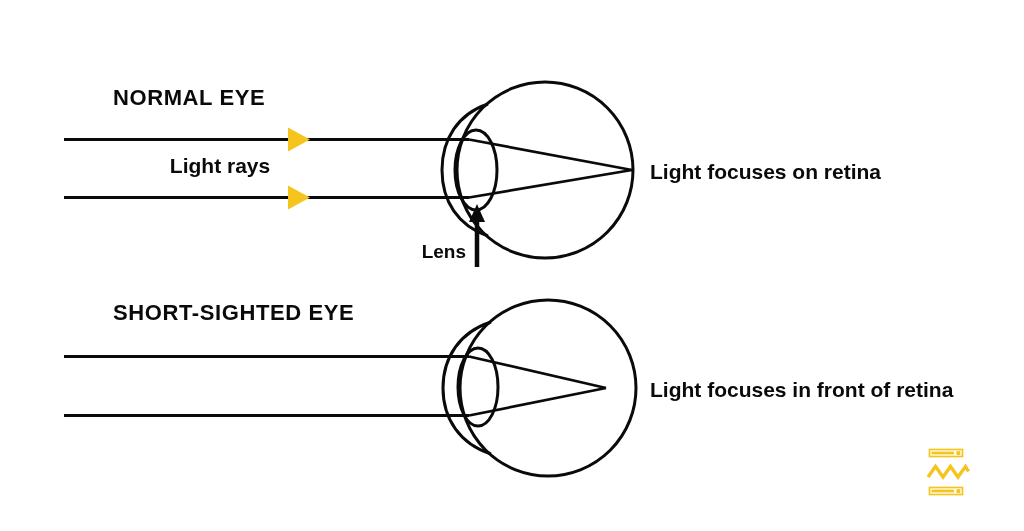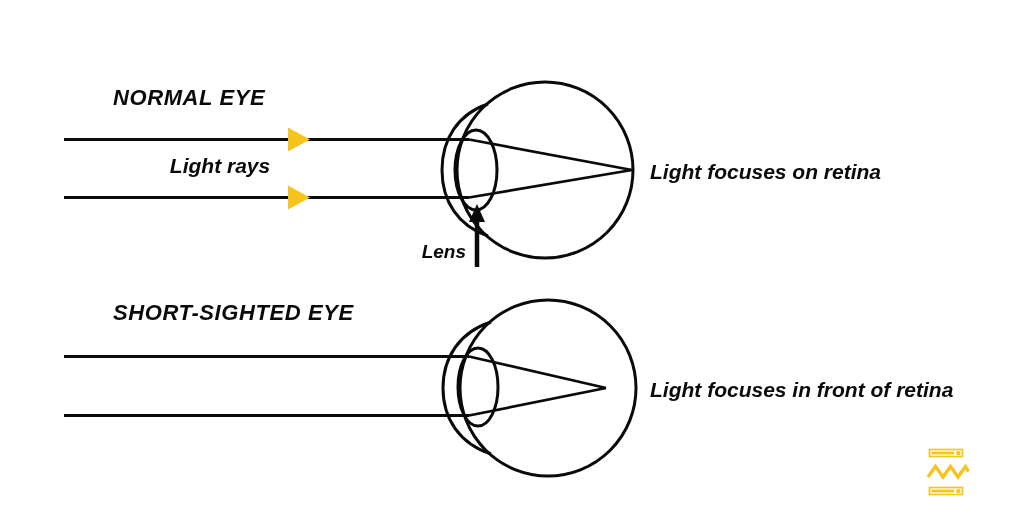--- a/index.html
+++ b/index.html
@@ -7,21 +7,20 @@
     padding: 0;
     background: #ffffff;
     width: 1024px;
     height: 531px;
     overflow: hidden;
   }
   .canvas-wrap {
     position: relative;
     width: 1024px;
     height: 531px;
-    font-style: italic;
   }
   svg { display: block; }
   .title-text {
     font-family: "Liberation Sans", sans-serif;
     font-weight: bold;
     font-size: 22px;
     letter-spacing: 0.6px;
     fill: #0a0a0a;
   }
   .label-text {

